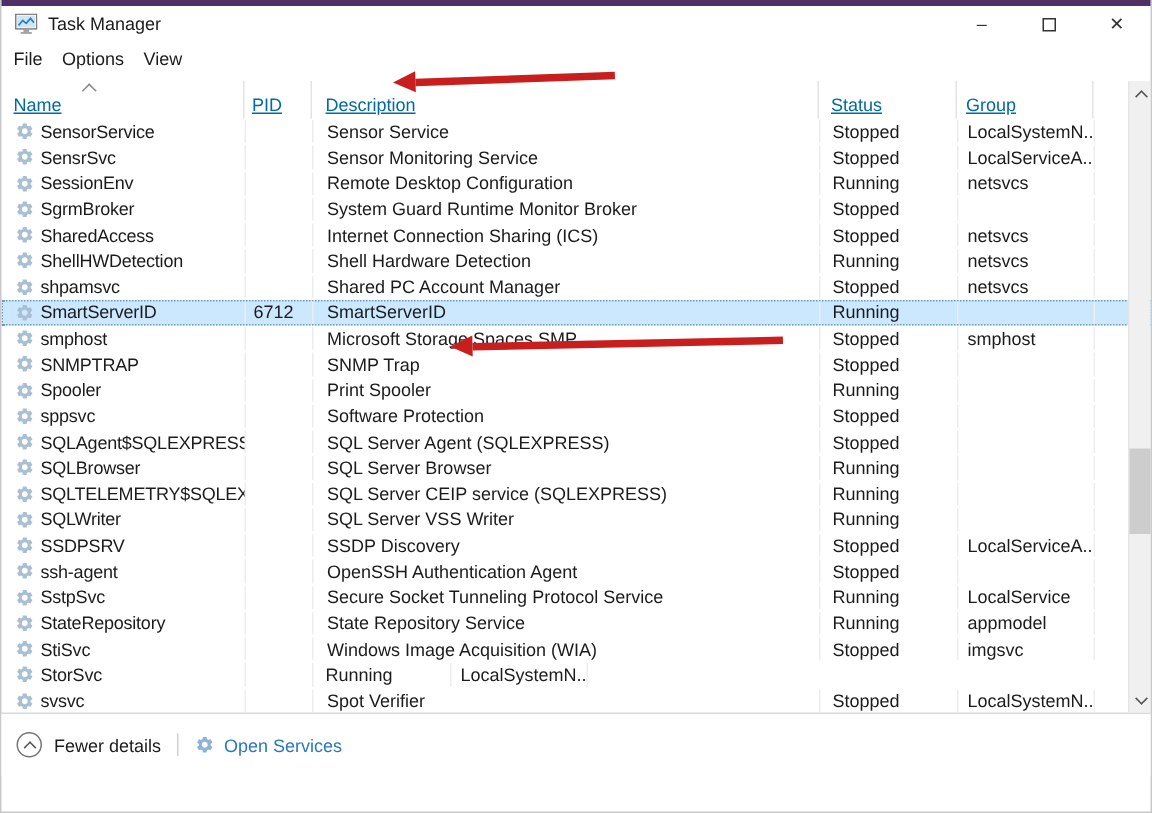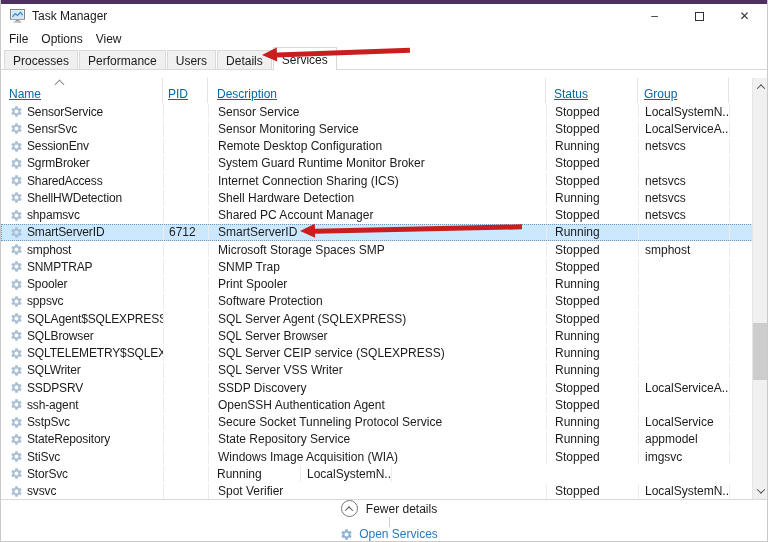--- a/index.html
+++ b/index.html
@@ -47,21 +47,21 @@
   .gear{width:13px;height:13px;margin-right:4px;flex:0 0 auto;}
   
   .scrollbar{position:absolute;top:0;right:0;width:15px;height:100%;background:#f0f0f0;border-left:1px solid #e5e5e5;}
   .sb-btn{position:absolute;left:0;width:15px;height:17px;display:flex;align-items:center;justify-content:center;}
   .sb-up{top:0;} .sb-down{bottom:0;}
   .sb-chev{width:6px;height:6px;border-left:1px solid #505050;border-top:1px solid #505050;}
   .sb-up .sb-chev{transform:rotate(45deg) translate(1px,1px);}
   .sb-down .sb-chev{transform:rotate(225deg) translate(1px,1px);}
   .sb-thumb{position:absolute;left:0;top:245px;width:15px;height:57px;background:#cdcdcd;}
   
-  .footer{height:41px;display:flex;align-items:center;padding-left:10px;background:#fff;flex-direction:column;}
+  .footer{height:41px;display:flex;align-items:center;padding-left:10px;background:#fff;}
   .circle-chevron{width:17px;height:17px;border:1px solid #767676;border-radius:50%;display:flex;align-items:center;justify-content:center;margin-right:8px;}
   .circle-chevron .chev{width:6px;height:6px;border-left:1.4px solid #555;border-top:1.4px solid #555;transform:rotate(45deg) translate(1px,1px);}
   .fewer-label{font-size:12px;}
   .foot-divider{width:1px;height:15px;background:#cfcfcf;margin:0 11px;}
   .open-services{display:flex;align-items:center;color:var(--link);font-size:12px;cursor:pointer;}
   .open-services .gear{margin-right:6px;}
   
   .red-arrow{position:absolute;display:flex;align-items:center;z-index:50;transform-origin:left center;pointer-events:none;}
   .arrow-head{width:0;height:0;border-top:7px solid transparent;border-bottom:7px solid transparent;border-right:15px solid var(--arrow);}
   .arrow-shaft{flex:1;height:5px;background:var(--arrow);}
@@ -95,27 +95,20 @@
         </div>
     </div>
   </div>
 
   <div class="menubar">
     <span class="menu-item">File</span>
     <span class="menu-item">Options</span>
     <span class="menu-item">View</span>
   </div>
 
-  <div class="tabbar">
-    <div class="tab">Processes</div>
-    <div class="tab">Performance</div>
-    <div class="tab">Users</div>
-    <div class="tab">Details</div>
-    <div class="tab active">Services</div>
-  </div>
 
   <div class="grid-wrap">
     <div class="hdr-row">
       <div class="cell hdr-cell c-name">
         <span class="sort-chevron"></span>
         <span>Name</span>
       </div>
       <div class="cell hdr-cell c-pid">PID</div>
       <div class="cell hdr-cell c-desc">Description</div>
       <div class="cell hdr-cell c-status">Status</div>

